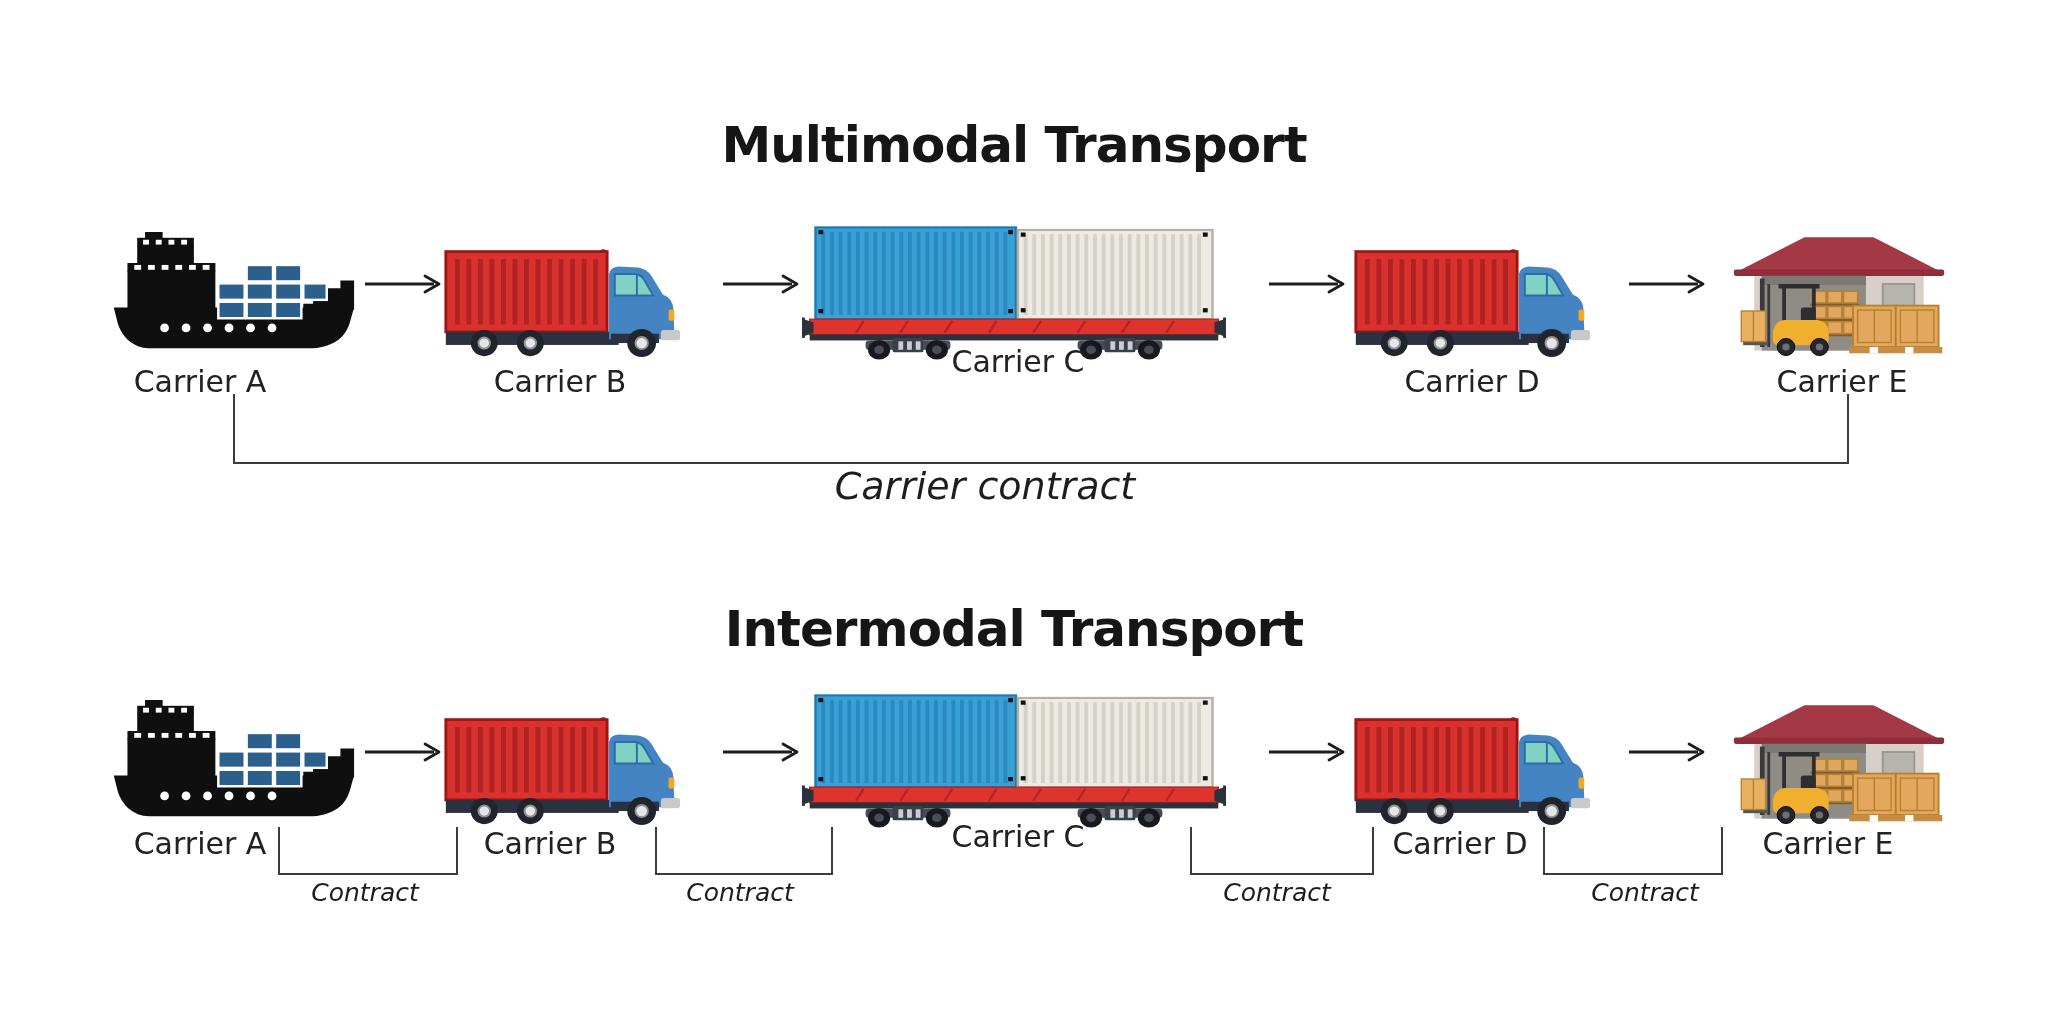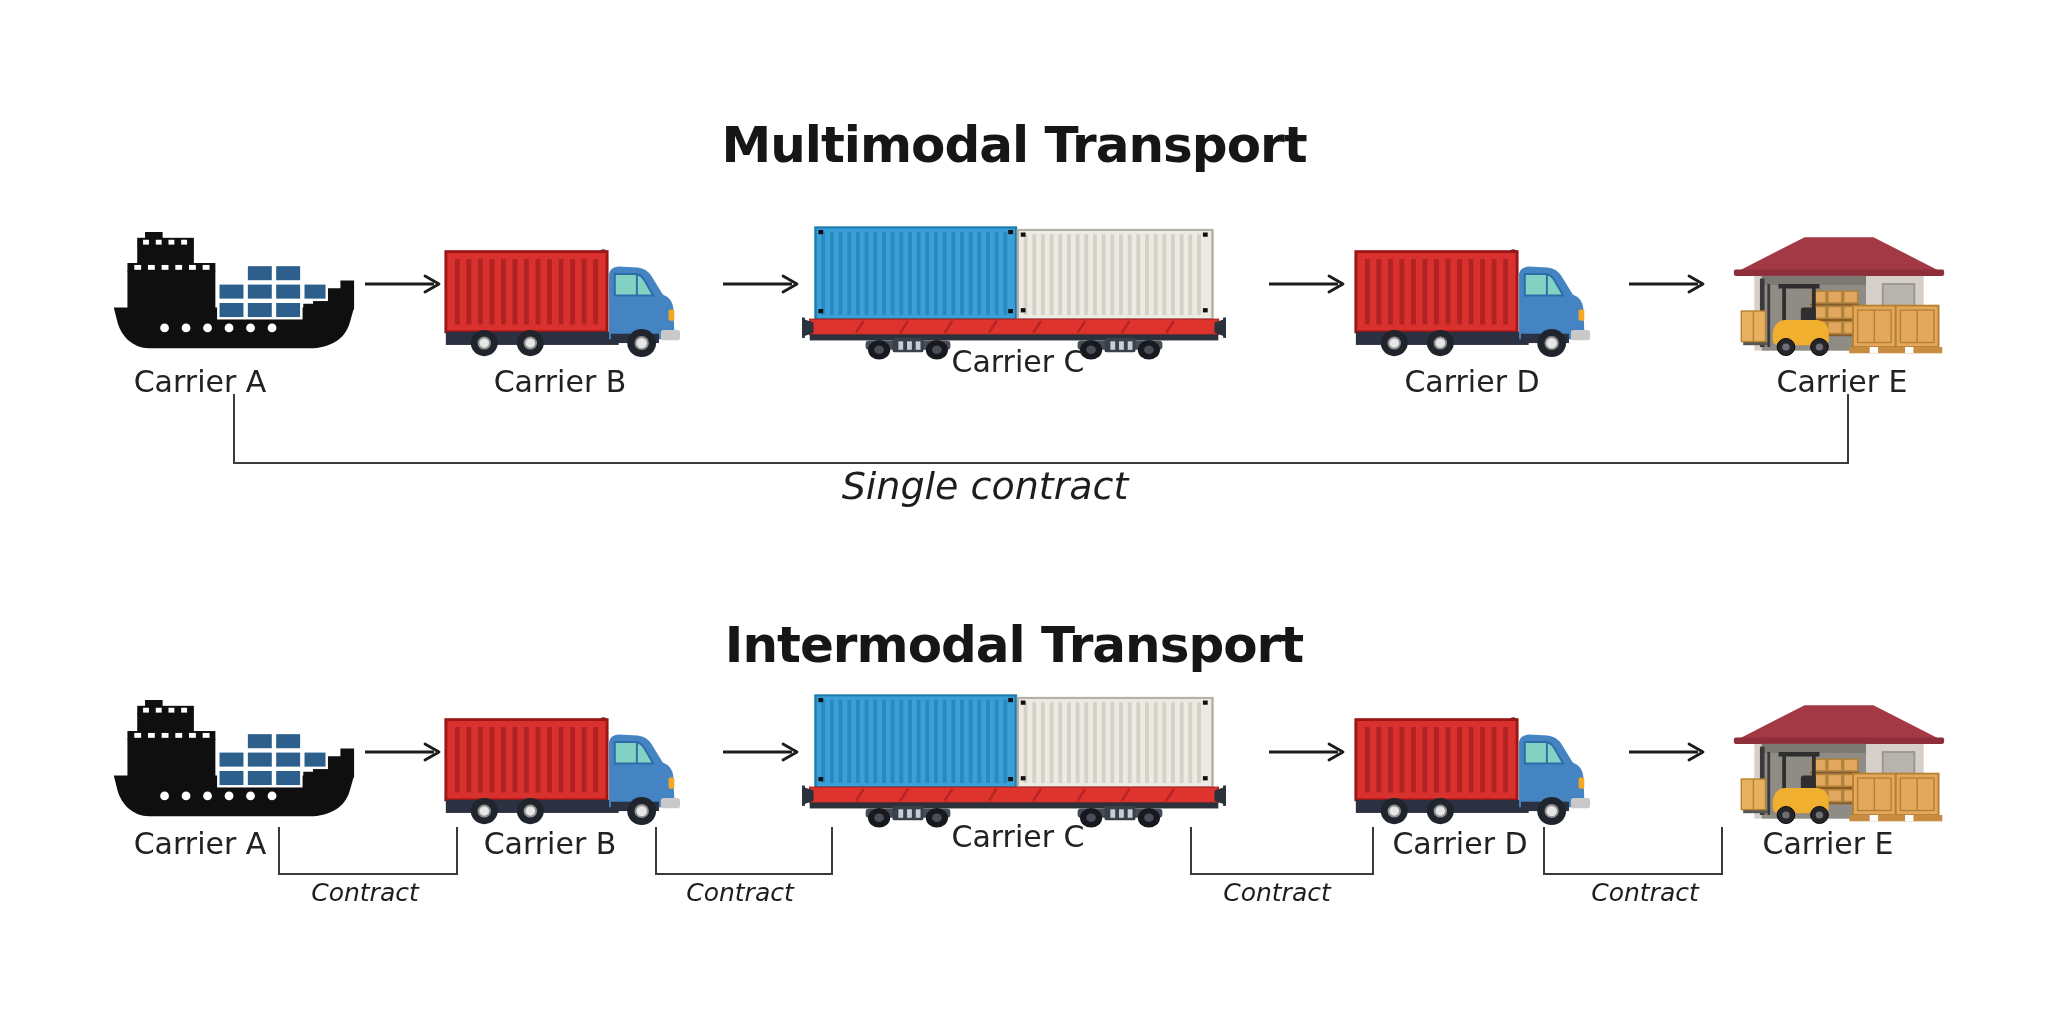--- a/index.html
+++ b/index.html
@@ -226,23 +226,23 @@
       <use href="#g-warehouse" xlink:href="#g-warehouse"></use>
     </svg>
 
   <div class="carrier-label" style="left:90px;top:364px;">Carrier A</div>
   <div class="carrier-label" style="left:450px;top:364px;">Carrier B</div>
   <div class="carrier-label" style="left:908px;top:344px;">Carrier C</div>
   <div class="carrier-label" style="left:1362px;top:364px;">Carrier D</div>
   <div class="carrier-label" style="left:1732px;top:364px;">Carrier E</div>
 
   <div class="bracket" style="left:233px;top:394px;width:1612px;height:68px;"></div>
-  <div class="single-contract-label">Single contract</div>
-
-  <div class="section-title" style="top:616px;">Intermodal Transport</div>
+  <div class="single-contract-label">Carrier contract</div>
+
+  <div class="section-title" style="top:600px;">Intermodal Transport</div>
 
   <svg class="icon" style="left:104px;top:700px;" width="254" height="126" viewBox="0 0 260 130" preserveAspectRatio="none">
       <use href="#g-ship" xlink:href="#g-ship"></use>
     </svg>
   <svg class="icon" style="left:362px;top:740px;" width="82" height="24" viewBox="0 0 82 24">
       <use href="#g-arrow" xlink:href="#g-arrow"></use>
     </svg>
   <svg class="icon" style="left:442px;top:714px;" width="240" height="112" viewBox="0 0 250 120" preserveAspectRatio="none">
       <use href="#g-truck" xlink:href="#g-truck"></use>
     </svg>

